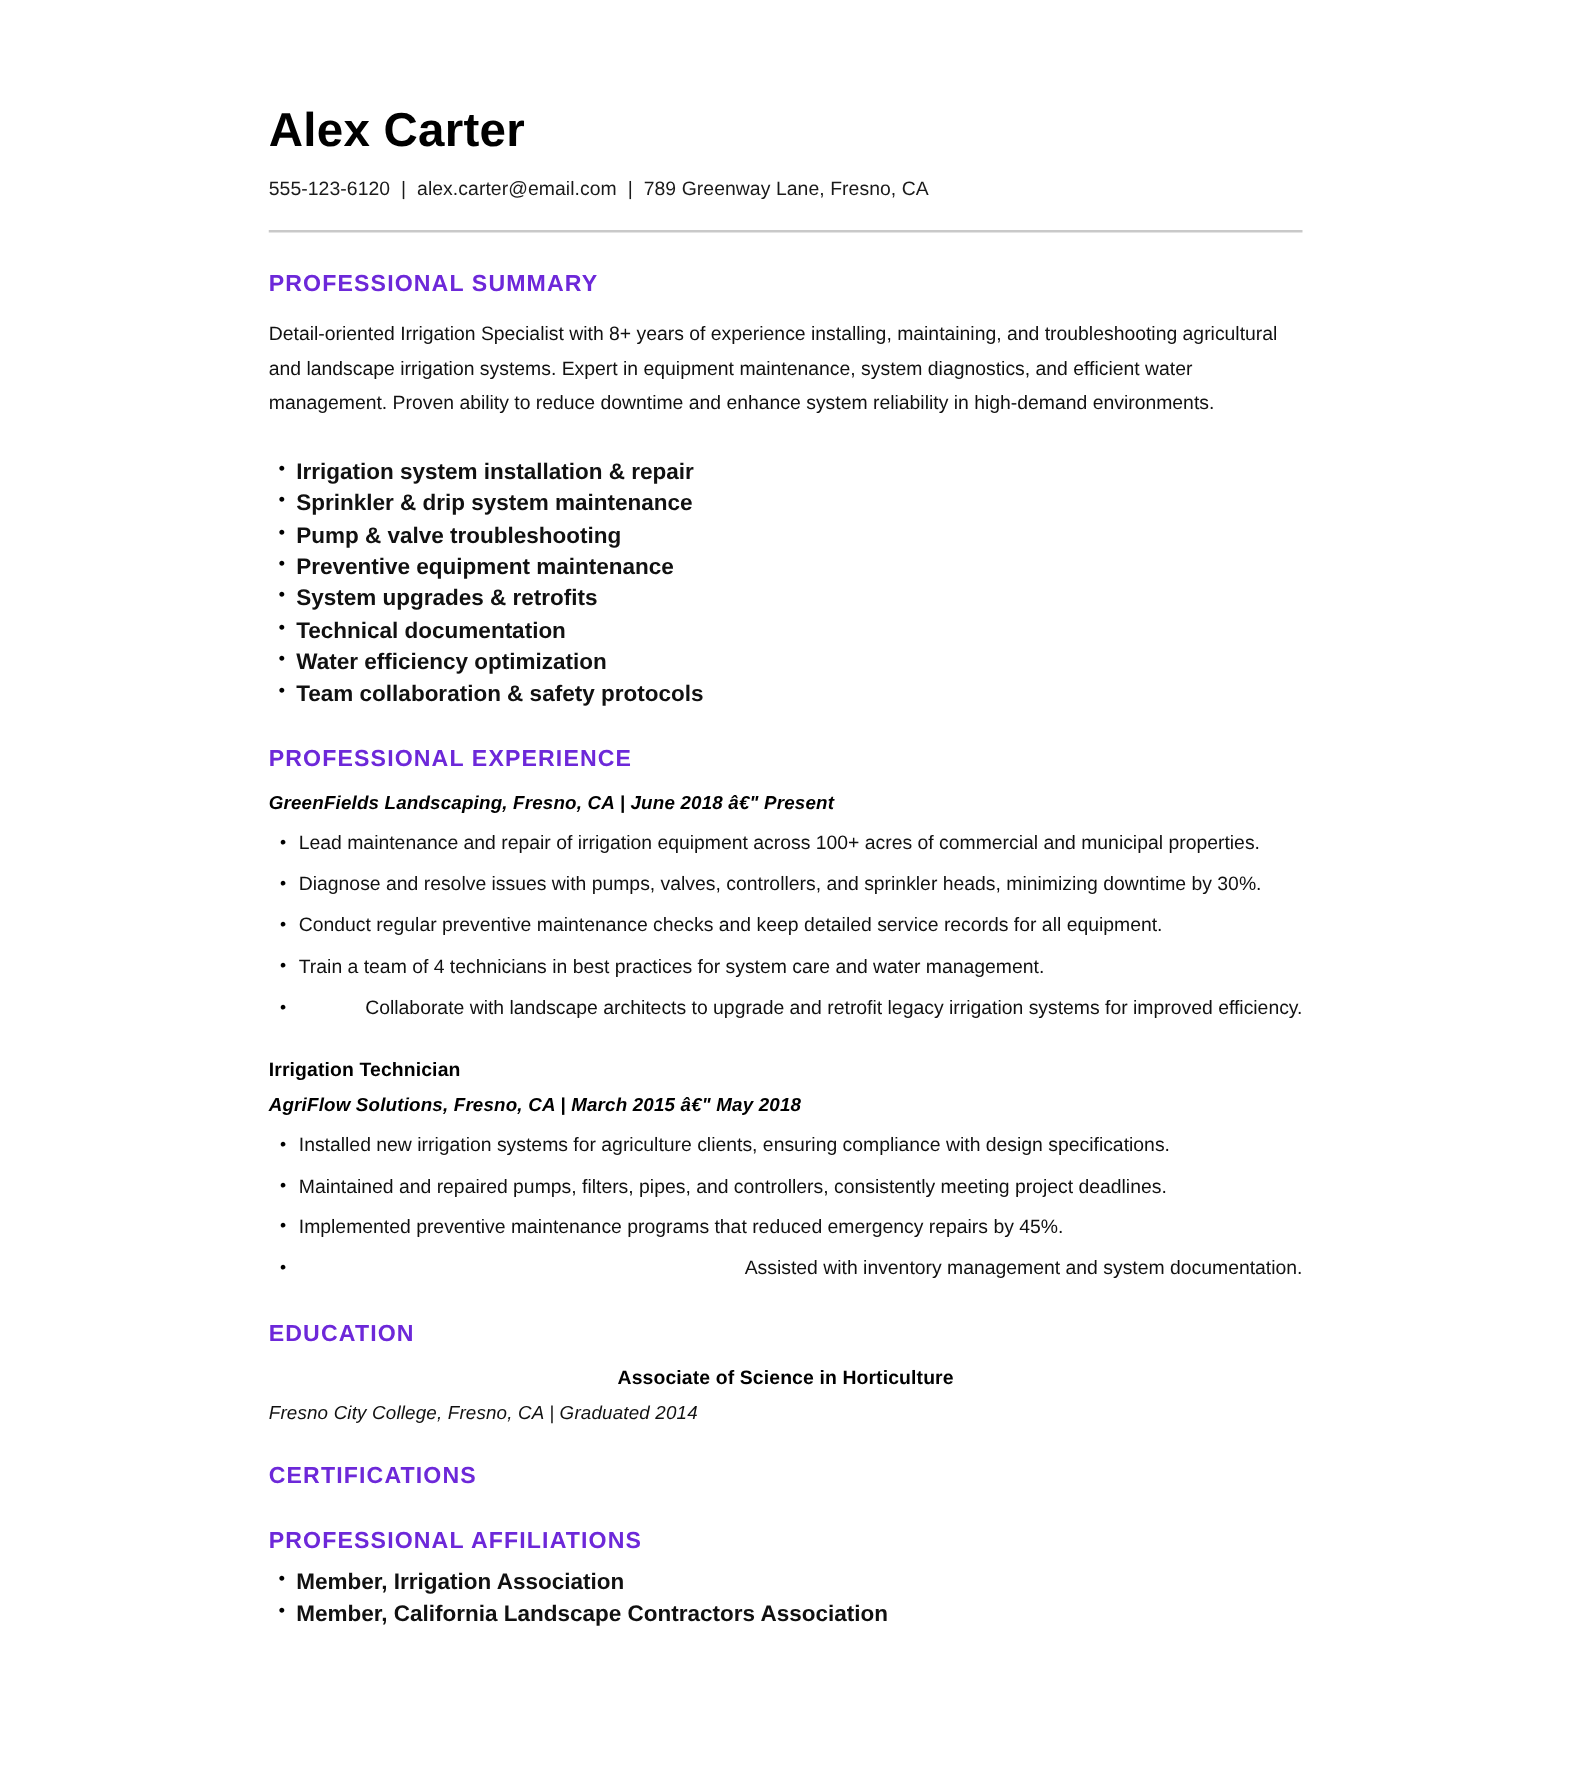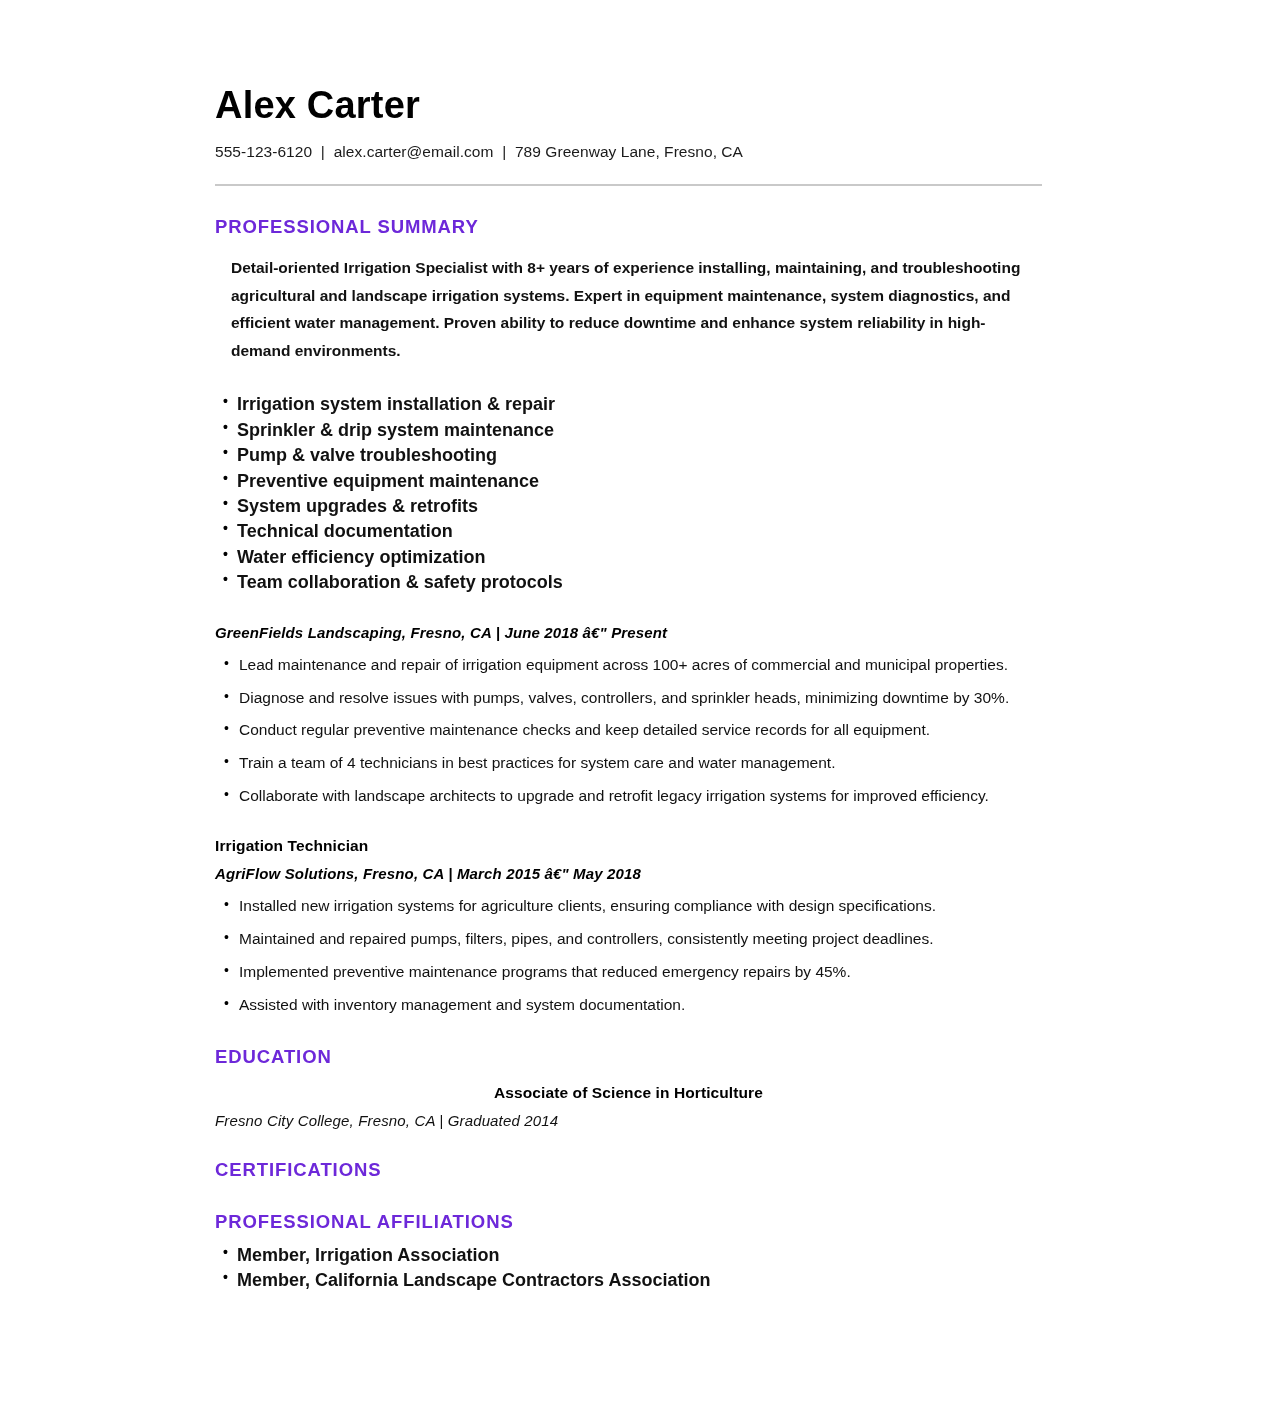--- a/index.html
+++ b/index.html
@@ -56,24 +56,23 @@
     margin: 0 0 16px 0;
     color: #6d28d9;
   }
   .section-title.tight {
     margin-bottom: 12px;
   }
 
   .summary-text {
     font-size: 15.5px;
     line-height: 1.78;
-    margin: 16px;
+    margin: 0;
     color: #111;
     max-width: 815px;
-    font-weight: bold;
   }
 
   
   ul.compact {
     list-style: none;
     margin: 0;
     padding: 0;
   }
   ul.compact li {
     position: relative;
@@ -123,20 +122,21 @@
   ul.roomy li {
     position: relative;
     font-size: 15.5px;
     line-height: 1.35;
     padding: 0 0 0 24px;
     margin: 0 0 12px 0;
     color: #111;
   }
   ul.roomy li:last-child {
     margin-bottom: 0;
+    text-align: right;
   }
   ul.roomy li:before {
     content: "\2022";
     position: absolute;
     left: 9px;
     top: -1px;
     font-size: 14px;
     color: #000;
   }
 
@@ -185,20 +185,21 @@
       <li>Pump &amp; valve troubleshooting</li>
       <li>Preventive equipment maintenance</li>
       <li>System upgrades &amp; retrofits</li>
       <li>Technical documentation</li>
       <li>Water efficiency optimization</li>
       <li>Team collaboration &amp; safety protocols</li>
     </ul>
   </section>
 
   <section class="section">
+    <h2 class="section-title">PROFESSIONAL EXPERIENCE</h2>
 
     <div class="job">
       <p class="job-meta">GreenFields Landscaping, Fresno, CA  |  June 2018 â€" Present</p>
       <ul class="roomy">
         <li>Lead maintenance and repair of irrigation equipment across 100+ acres of commercial and municipal properties.</li>
         <li>Diagnose and resolve issues with pumps, valves, controllers, and sprinkler heads, minimizing downtime by 30%.</li>
         <li>Conduct regular preventive maintenance checks and keep detailed service records for all equipment.</li>
         <li>Train a team of 4 technicians in best practices for system care and water management.</li>
         <li>Collaborate with landscape architects to upgrade and retrofit legacy irrigation systems for improved efficiency.</li>
       </ul>

